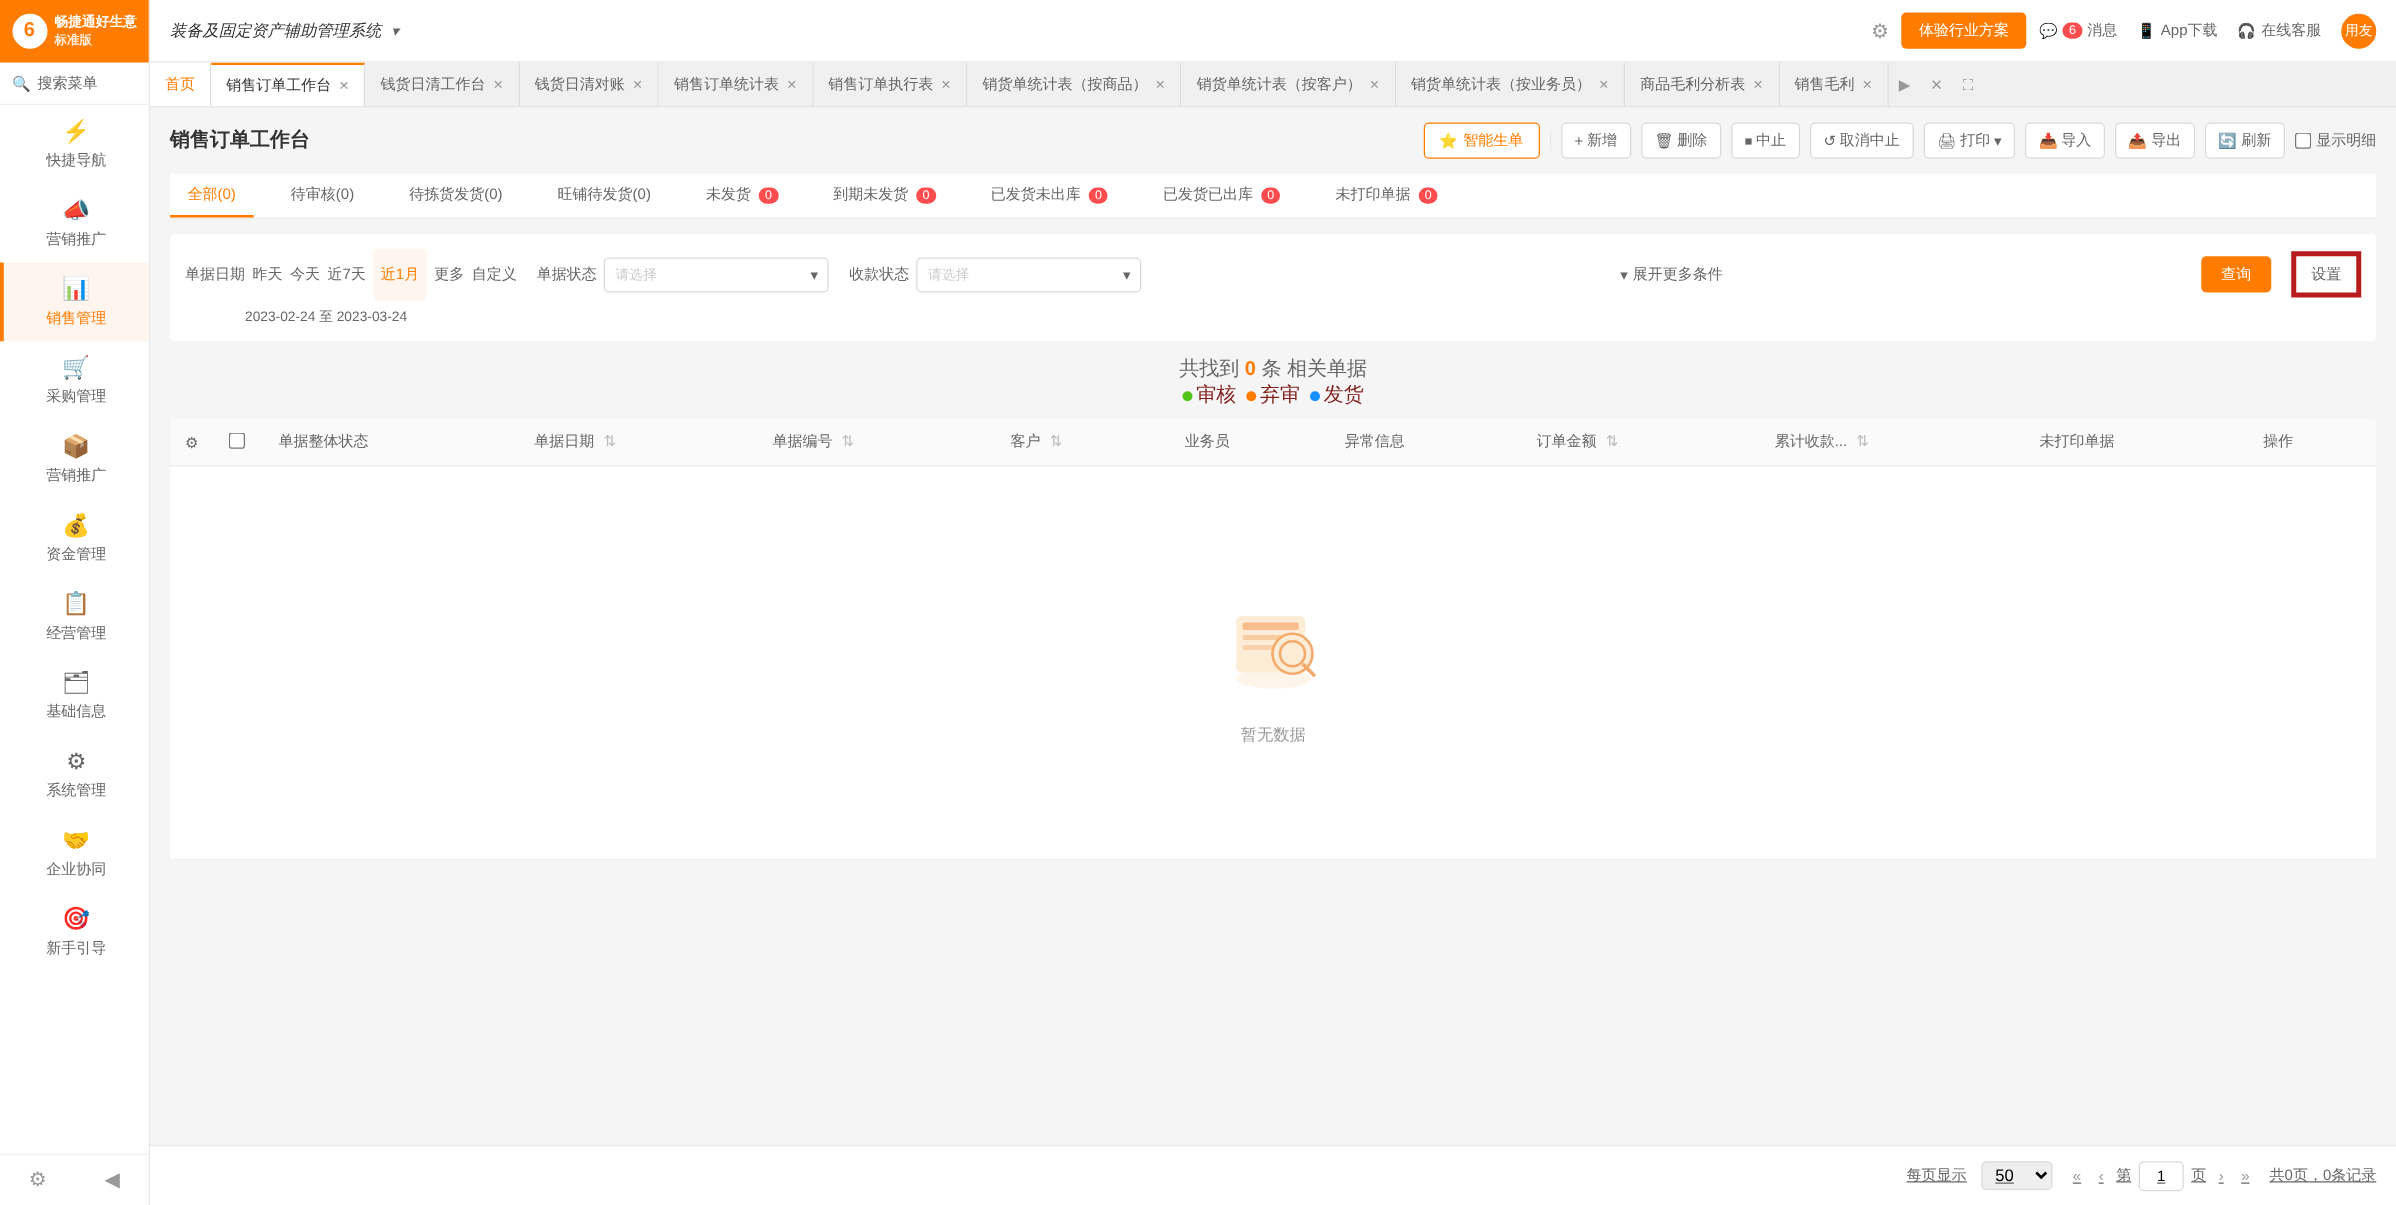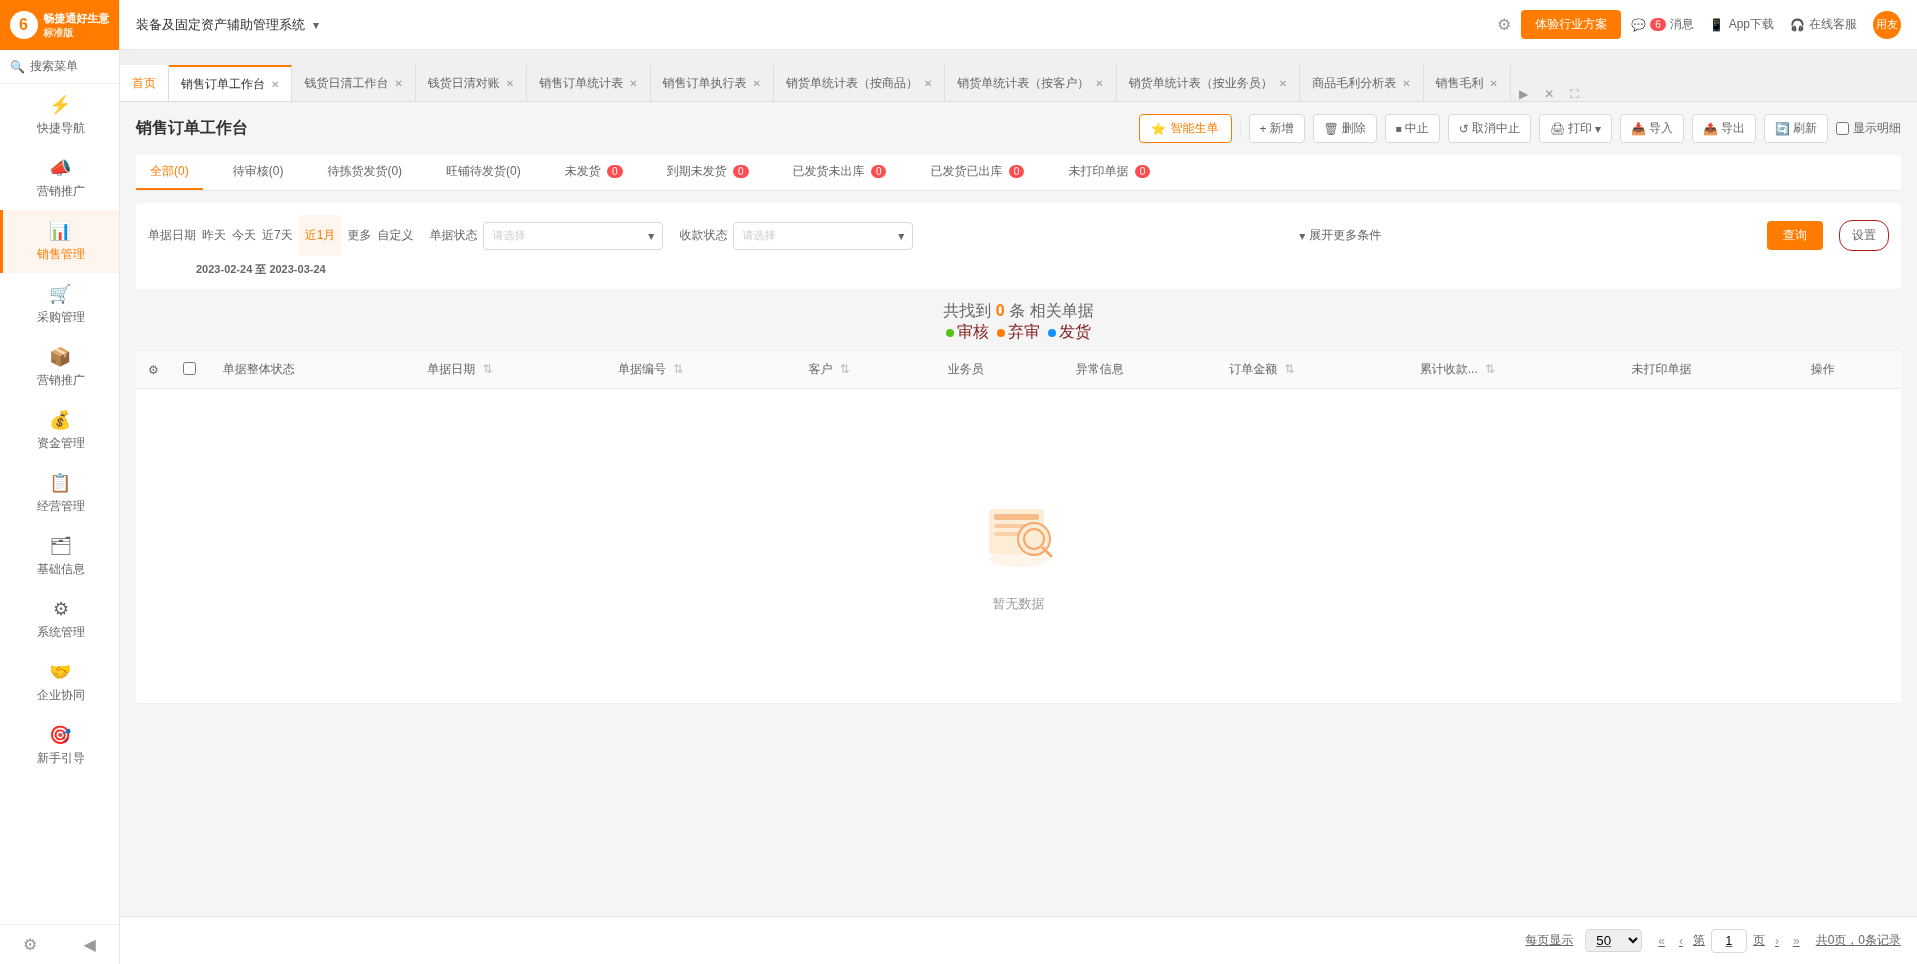--- a/index.html
+++ b/index.html
@@ -17,31 +17,31 @@
     .sidebar-item .item-icon { font-size: 18px; }
     .sidebar-item .item-label { font-size: 12px; }
     .sidebar-bottom { margin-top: auto; padding: 10px 0; border-top: 1px solid #f0f0f0; display: flex; align-items: center; justify-content: space-around; }
     .sidebar-bottom-btn { cursor: pointer; color: #999; font-size: 16px; }
 
     
     .main { flex: 1; display: flex; flex-direction: column; overflow: hidden; }
 
     
     .topbar { height: 50px; background: #fff; display: flex; align-items: center; padding: 0 16px; border-bottom: 1px solid #e8e8e8; gap: 10px; }
-    .topbar-title { font-size: 13px; color: #333; flex: 1; display: flex; align-items: center; gap: 8px; }
+    .topbar-title { font-size: 13px; color: #333; flex: 1; display: flex; align-items: center; gap: 8px; font-style: italic; }
     .topbar-dropdown { display: flex; align-items: center; gap: 4px; cursor: pointer; color: #666; font-size: 12px; }
     .topbar-settings { cursor: pointer; color: #999; font-size: 16px; }
     .topbar-solution-btn { background: #ff7c00; color: #fff; border: none; padding: 6px 14px; border-radius: 4px; cursor: pointer; font-size: 12px; }
     .topbar-right { display: flex; align-items: center; gap: 16px; color: #666; font-size: 12px; }
     .topbar-right-item { display: flex; align-items: center; gap: 4px; cursor: pointer; }
     .badge { background: #ff4d4f; color: #fff; border-radius: 10px; font-size: 10px; padding: 1px 5px; }
     .user-avatar { width: 28px; height: 28px; background: #ff7c00; border-radius: 50%; display: flex; align-items: center; justify-content: center; color: #fff; font-size: 11px; }
 
     
-    .tabbar { height: 52px; background: #f0f0f0; display: flex; align-items: flex-end; overflow: hidden; border-bottom: 1px solid #ddd; }
+    .tabbar { height: 36px; background: #f0f0f0; display: flex; align-items: center; overflow: hidden; border-bottom: 1px solid #ddd; }
     .tab { height: 36px; padding: 0 12px; display: flex; align-items: center; gap: 6px; cursor: pointer; white-space: nowrap; font-size: 12px; color: #666; border-right: 1px solid #ddd; background: #f0f0f0; }
     .tab.home { background: #fff; color: #ff7c00; }
     .tab.active { background: #fff; color: #333; border-top: 2px solid #ff7c00; }
     .tab .tab-close { color: #999; font-size: 10px; }
     .tabbar-overflow { padding: 0 8px; display: flex; align-items: center; gap: 4px; color: #999; cursor: pointer; }
 
     
     .content { flex: 1; overflow-y: auto; background: #f5f5f5; }
     .content-inner { padding: 12px 16px; }
 
@@ -61,21 +61,21 @@
     .subtab .count-badge { background: #ff4d4f; color: #fff; border-radius: 10px; font-size: 10px; padding: 1px 5px; margin-left: 3px; }
 
     
     .filter-area { background: #fff; padding: 12px; border-radius: 4px; margin-bottom: 12px; }
     .filter-row { display: flex; align-items: center; gap: 16px; flex-wrap: wrap; }
     .filter-item { display: flex; align-items: center; gap: 6px; }
     .filter-label { color: #666; white-space: nowrap; font-size: 12px; }
     .filter-dates { display: flex; align-items: center; gap: 6px; font-size: 12px; color: #ff7c00; }
     .filter-date-opt { cursor: pointer; color: #666; }
     .filter-date-opt.active { color: #ff7c00; background: #fff5ef; padding: 12px 6px; border-radius: 3px; }
-    .filter-date-range { color: #666; font-size: 11px; margin-top: 4px; font-weight: bold; }
+    .filter-date-range { color: #666; font-size: 11px; margin-top: 4px; }
     .filter-select { min-width: 180px; height: 28px; border: 1px solid #d9d9d9; border-radius: 4px; padding: 0 8px; font-size: 12px; color: #666; cursor: pointer; display: flex; align-items: center; justify-content: space-between; background: #fff; }
     .expand-btn { display: flex; align-items: center; gap: 4px; color: #666; cursor: pointer; font-size: 12px; margin-left: auto; }
 
     
     .results-bar { display: flex; align-items: center; justify-content: space-between; margin-bottom: 8px; font-size: 16px; color: #666; flex-direction: column; }
     .results-actions { display: flex; gap: 8px; }
     .result-btn { display: flex; align-items: center; gap: 3px; cursor: pointer; color: #7f1d1d; }
     .dot-audit { width: 8px; height: 8px; border-radius: 50%; background: #52c41a; display: inline-block; }
     .dot-unaudit { width: 8px; height: 8px; border-radius: 50%; background: #ff7c00; display: inline-block; }
     .dot-ship { width: 8px; height: 8px; border-radius: 50%; background: #1890ff; display: inline-block; }
@@ -373,21 +373,21 @@
             <div class="filter-select">
               <span style="color:#ccc;font-size:11px;">请选择</span>
               <span>▾</span>
             </div>
           </div>
           <div class="expand-btn">
             <span>▾</span>
             <span>展开更多条件</span>
           </div>
           <button style="background:#ff7c00;color:#fff;border:none;padding:6px 16px;border-radius:4px;cursor:pointer;font-size:12px;margin-left:auto;">查询</button>
-          <button style="background:#fff;border:1px solid #b91c1c;color:#666;padding:6px 12px;border-radius:13px;cursor:pointer;font-size:12px;">设置</button>
+          <button style="background:#fff;border:4px solid #b91c1c;color:#666;padding:6px 12px;border-radius:0;cursor:pointer;font-size:12px;">设置</button>
         </div>
         <div class="filter-date-range" style="margin-top:6px;padding-left:48px;">2023-02-24 至 2023-03-24</div>
       </div>
 
       <div class="results-bar">
         <div>
           <span>共找到</span>
           <span class="highlight" style="color:#ff7c00;font-weight:bold;">0</span>
           <span>条</span>
           <span>相关单据</span>

